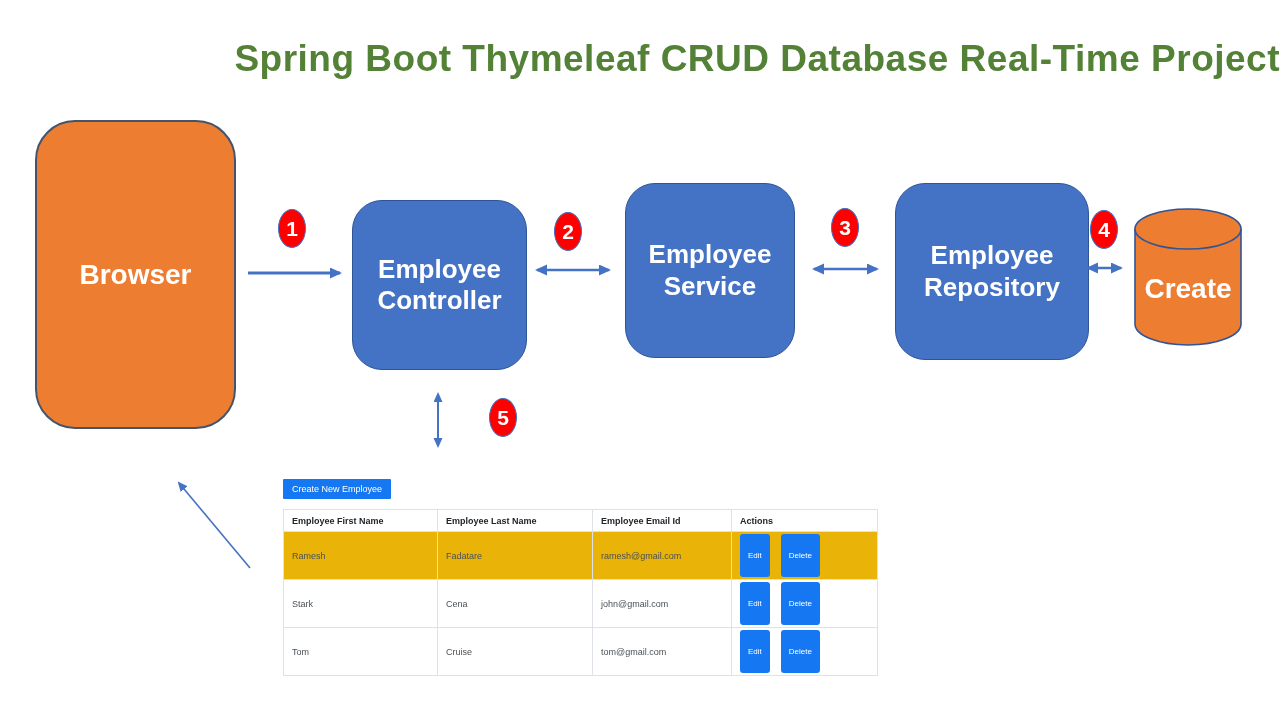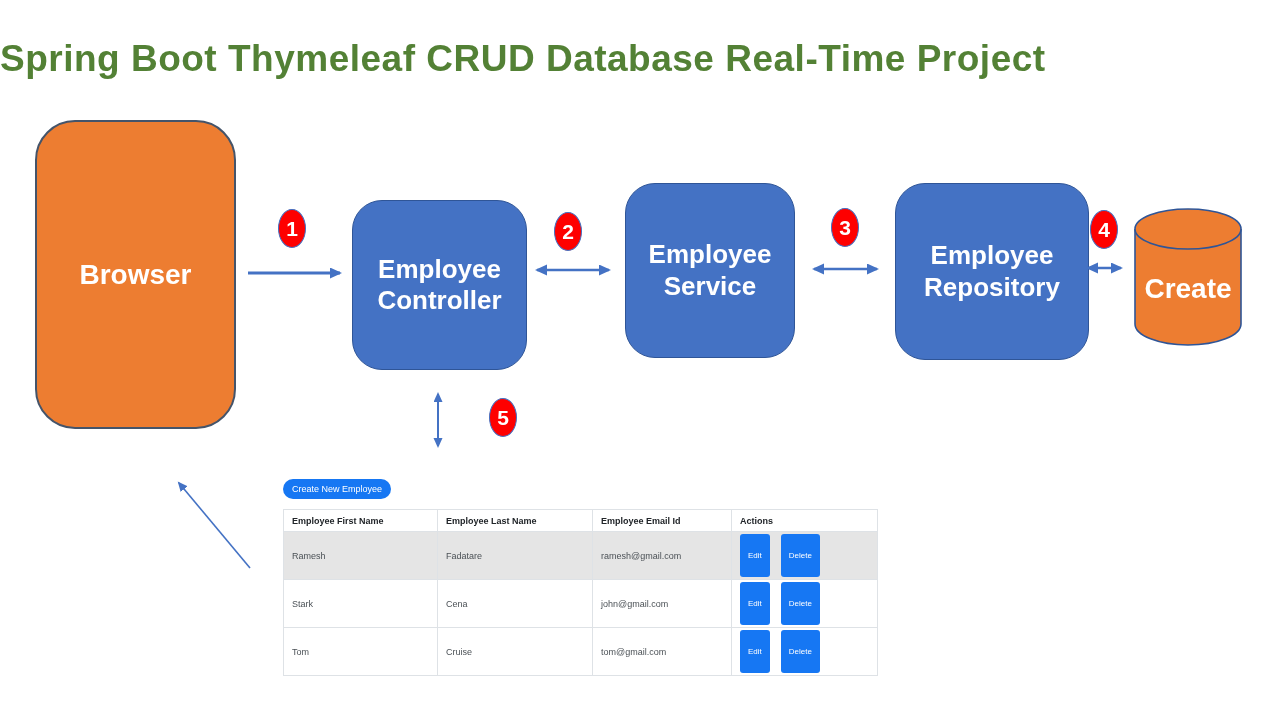--- a/index.html
+++ b/index.html
@@ -3,21 +3,21 @@
 <meta charset="utf-8">
 <style>
   * { box-sizing: border-box; margin: 0; padding: 0; }
   html, body { width: 1280px; height: 720px; background: #fff; }
   body { font-family: "Liberation Sans", sans-serif; position: relative; overflow: hidden; }
 
   .canvas { position: relative; width: 1280px; height: 720px; background: #ffffff; }
 
   .title {
     position: absolute; top: 38px; left: 0; width: 1280px;
-    text-align: left; font-size: 37px; font-weight: bold;
+    text-align: right; font-size: 37px; font-weight: bold;
     color: #538135; letter-spacing: 0.5px; white-space: nowrap;
   }
 
   .node {
     position: absolute; display: flex; align-items: center; justify-content: center;
     color: #ffffff; font-weight: bold; text-align: center;
   }
   .node-browser {
     left: 35px; top: 120px; width: 201px; height: 309px;
     background: #ED7D31; border: 2px solid #44546A; border-radius: 40px;
@@ -50,29 +50,29 @@
   .step-5 { left: 489px;  top: 398px; }
 
   .arrows { position: absolute; left: 0; top: 0; pointer-events: none; z-index: 1; }
 
   
   .webpage { position: absolute; left: 283px; top: 478px; width: 594px; z-index: 2; }
   .web-heading { font-size: 19px; font-weight: bold; color: #212529; letter-spacing: 0.2px; margin-bottom: 7px; }
   .create-btn {
     display: inline-block; background: #1677F3; color: #fff; border: none;
     font-family: "Liberation Sans", sans-serif;
-    font-size: 9px; padding: 5px 9px; border-radius: 10px; margin-bottom: 10px; cursor: pointer;
+    font-size: 9px; padding: 5px 9px; border-radius: 1px; margin-bottom: 10px; cursor: pointer;
   }
   table.emp { border-collapse: collapse; width: 594px; table-layout: fixed; background: #fff; }
   table.emp th, table.emp td {
     border: 1px solid #dee2e6; text-align: left; padding: 2px 8px; overflow: hidden; white-space: nowrap;
   }
   table.emp th { height: 22px; font-size: 9px; font-weight: bold; color: #212529; }
   table.emp td { height: 28px; font-size: 9px; color: #4b5156; }
-  tr.striped { background: #e5e5e5; }
+  tr.striped { background: #eab308; }
   .row-btn {
     display: inline-block; background: #1677F3; color: #fff; border: none;
     font-family: "Liberation Sans", sans-serif;
     font-size: 8px; padding: 17px 8px; border-radius: 3px; margin-right: 11px; cursor: pointer;
   }
 </style>
 </head>
 <body>
 
 <div class="canvas">

